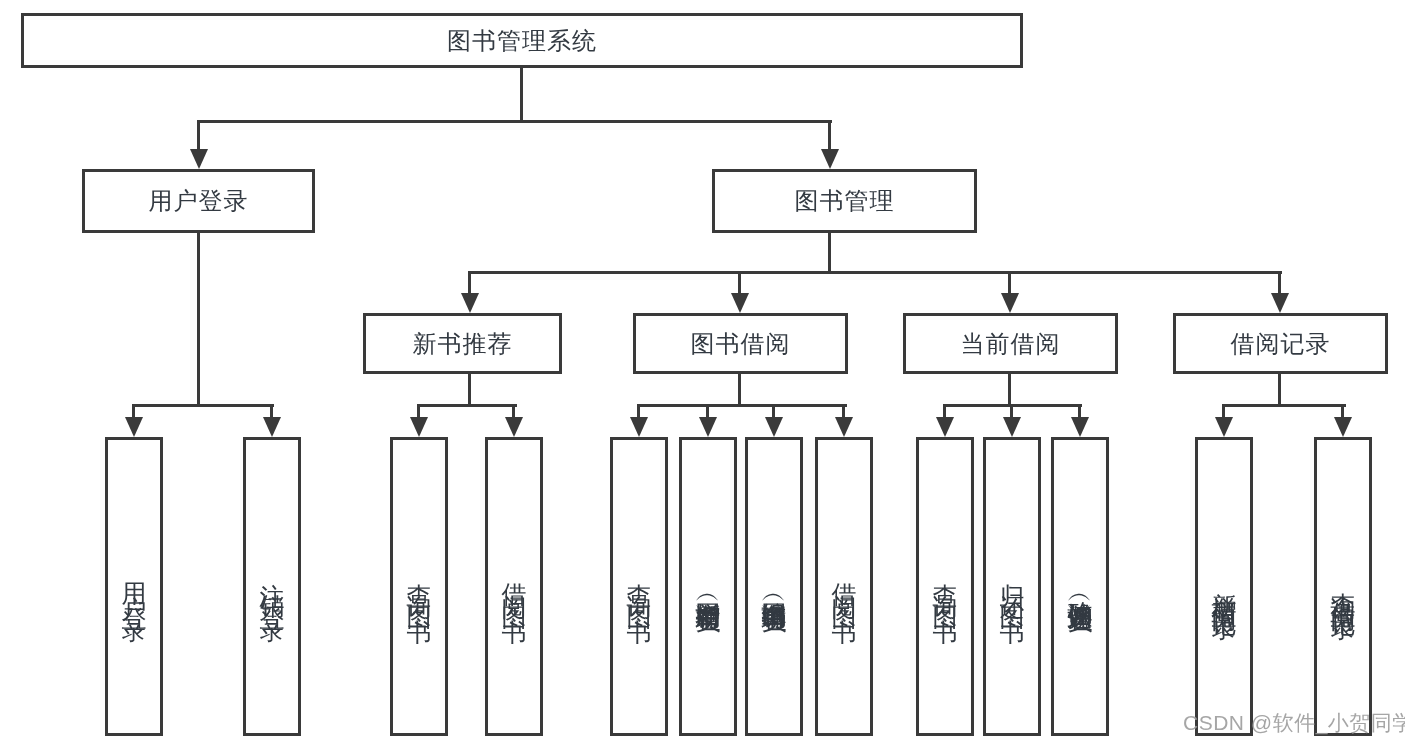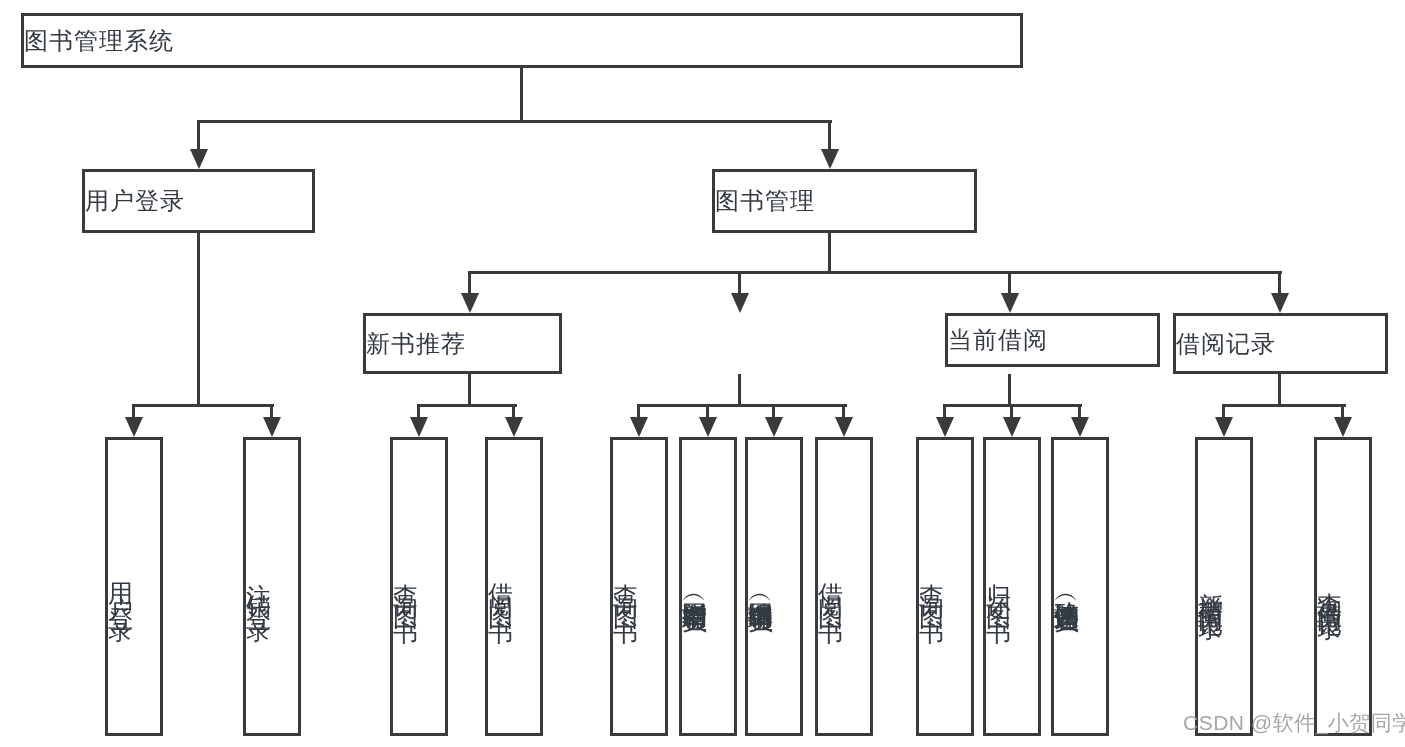--- a/index.html
+++ b/index.html
@@ -4,21 +4,21 @@
 <style>
   html,body{margin:0;padding:0;background:#ffffff;}
   .canvas{
     position:relative;width:1405px;height:747px;background:#ffffff;overflow:hidden;
     font-family:"Liberation Sans","DejaVu Sans",sans-serif;
     color:#333a42;
   }
   .box{
     position:absolute;box-sizing:border-box;
     border:3px solid #3a3a3a;background:#ffffff;
-    display:flex;align-items:center;
+    display:flex;align-items:center;justify-content:center;
     font-size:24px;letter-spacing:1px;color:#333a42;
   }
   .leafbox{font-size:25px;}
   .vtext{
     writing-mode:vertical-rl;text-orientation:mixed;
     line-height:1;white-space:nowrap;
   }
   .ls12{letter-spacing:12px;}
   .ls5{letter-spacing:5px;}
   .ls1{letter-spacing:1px;}
@@ -107,21 +107,24 @@
   <div class="box" style="left:82px;top:169px;width:233px;height:64px">
     <span>用户登录</span>
   </div>
   <div class="box" style="left:712px;top:169px;width:265px;height:64px">
     <span>图书管理</span>
   </div>
 
   <div class="box" style="left:363px;top:313px;width:199px;height:61px">
     <span>新书推荐</span>
   </div>
-  <div class="box" style="left:945px;top:313px;width:215px;height:54px">
+  <div class="box" style="left:633px;top:313px;width:215px;height:61px">
+    <span>图书借阅</span>
+  </div>
+  <div class="box" style="left:903px;top:313px;width:215px;height:61px">
     <span>当前借阅</span>
   </div>
   <div class="box" style="left:1173px;top:313px;width:215px;height:61px">
     <span>借阅记录</span>
   </div>
 
   <div class="box leafbox" style="left:105px;top:437px;width:58px;height:299px">
     <span class="vtext ls12">用户登录</span>
   </div>
   <div class="box leafbox" style="left:243px;top:437px;width:58px;height:299px">

